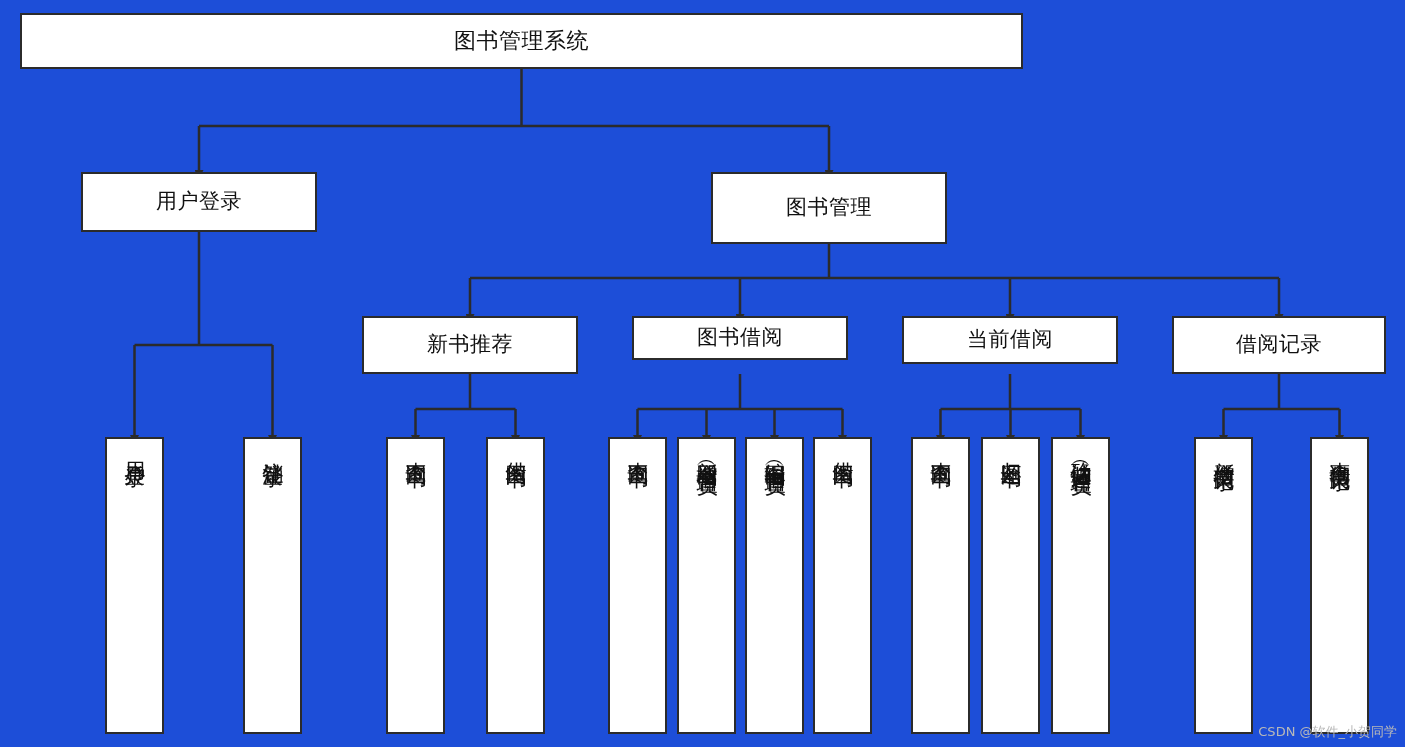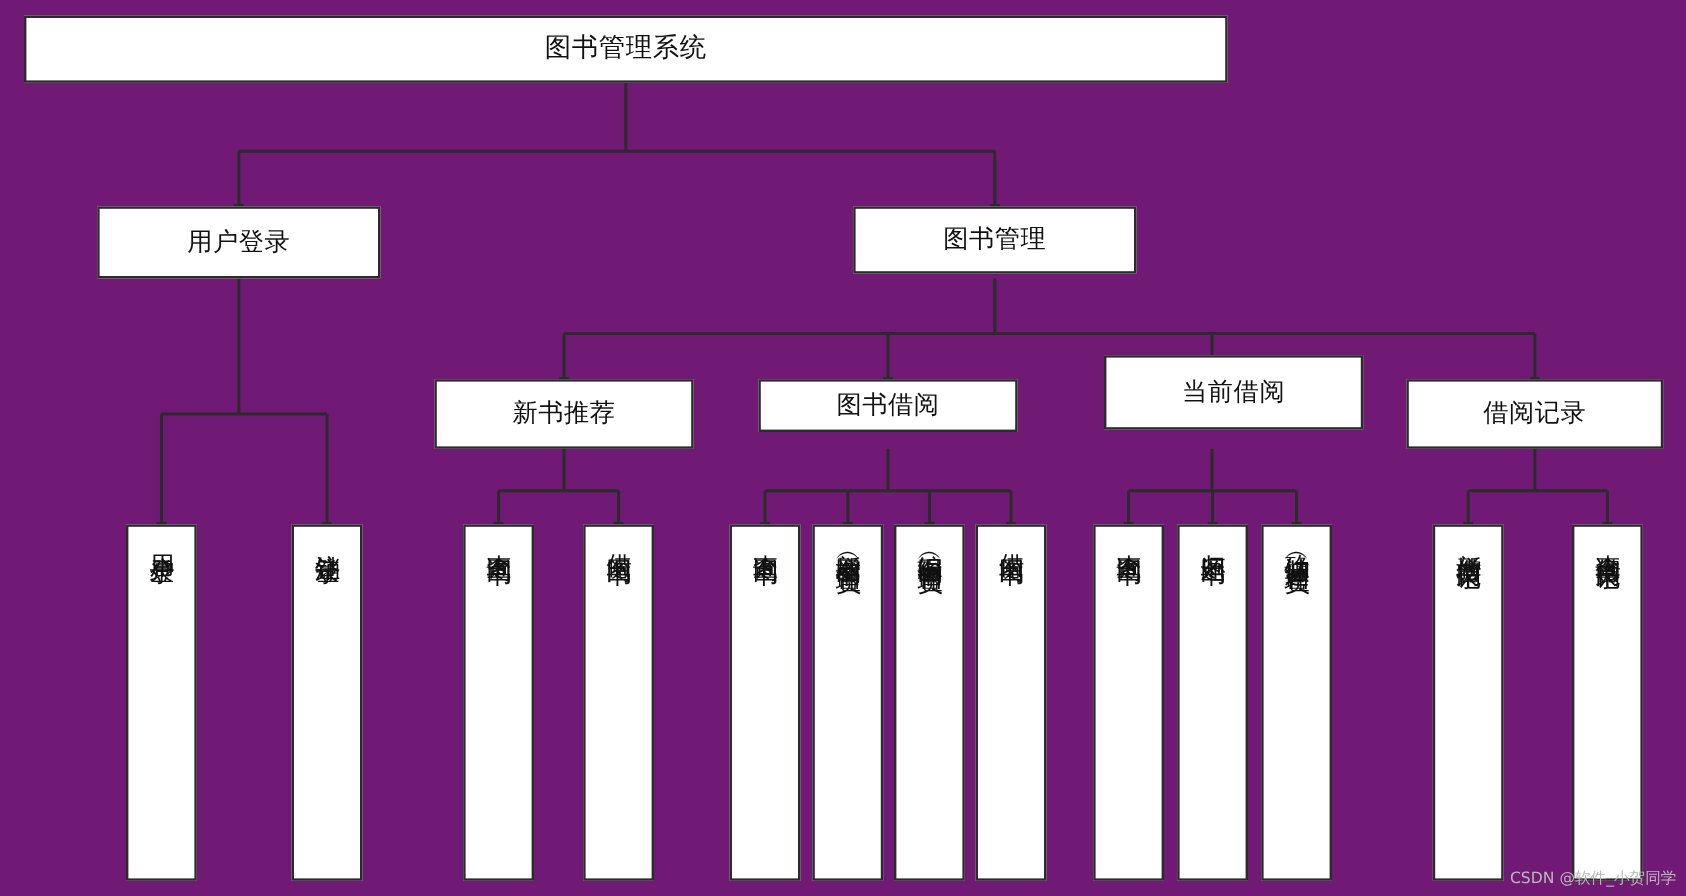--- a/index.html
+++ b/index.html
@@ -5,21 +5,21 @@
 <style>
   html,body{margin:0;padding:0;background:#ffffff;}
   body{
     font-family:"DejaVu Sans","Liberation Sans",sans-serif;
     color:#1a1a1a;
   }
   #canvas{
     position:relative;
     width:1405px;
     height:747px;
-    background:#701a75;
+    background:#1d4ed8;
     overflow:hidden;
   }
   #edges{
     position:absolute;
     left:0; top:0;
     width:1405px;
     height:747px;
     pointer-events:none;
   }
   .node{
@@ -119,30 +119,30 @@
       </g>
   </svg>
 
   <div id="node-layer">
       <div class="node h root" style="left: 20px; top: 13px; width: 1003px; height: 56px;">
         <span class="label">图书管理系统</span>
       </div>
       <div class="node h" style="left: 81px; top: 172px; width: 236px; height: 60px;">
         <span class="label">用户登录</span>
       </div>
-      <div class="node h" style="left: 711px; top: 172px; width: 236px; height: 56px;">
+      <div class="node h" style="left: 711px; top: 172px; width: 236px; height: 72px;">
         <span class="label">图书管理</span>
       </div>
       <div class="node h" style="left: 362px; top: 316px; width: 216px; height: 58px;">
         <span class="label">新书推荐</span>
       </div>
       <div class="node h" style="left: 632px; top: 316px; width: 216px; height: 44px;">
         <span class="label">图书借阅</span>
       </div>
-      <div class="node h" style="left: 902px; top: 296px; width: 216px; height: 62px; margin-left: 18px;">
+      <div class="node h" style="left: 902px; top: 316px; width: 216px; height: 48px;">
         <span class="label">当前借阅</span>
       </div>
       <div class="node h" style="left: 1172px; top: 316px; width: 214px; height: 58px;">
         <span class="label">借阅记录</span>
       </div>
       <div class="node v" style="left: 105px; top: 437px; width: 59px; height: 297px;">
         <span class="label">用户登录</span>
       </div>
       <div class="node v" style="left: 243px; top: 437px; width: 59px; height: 297px;">
         <span class="label">注销登录</span>

